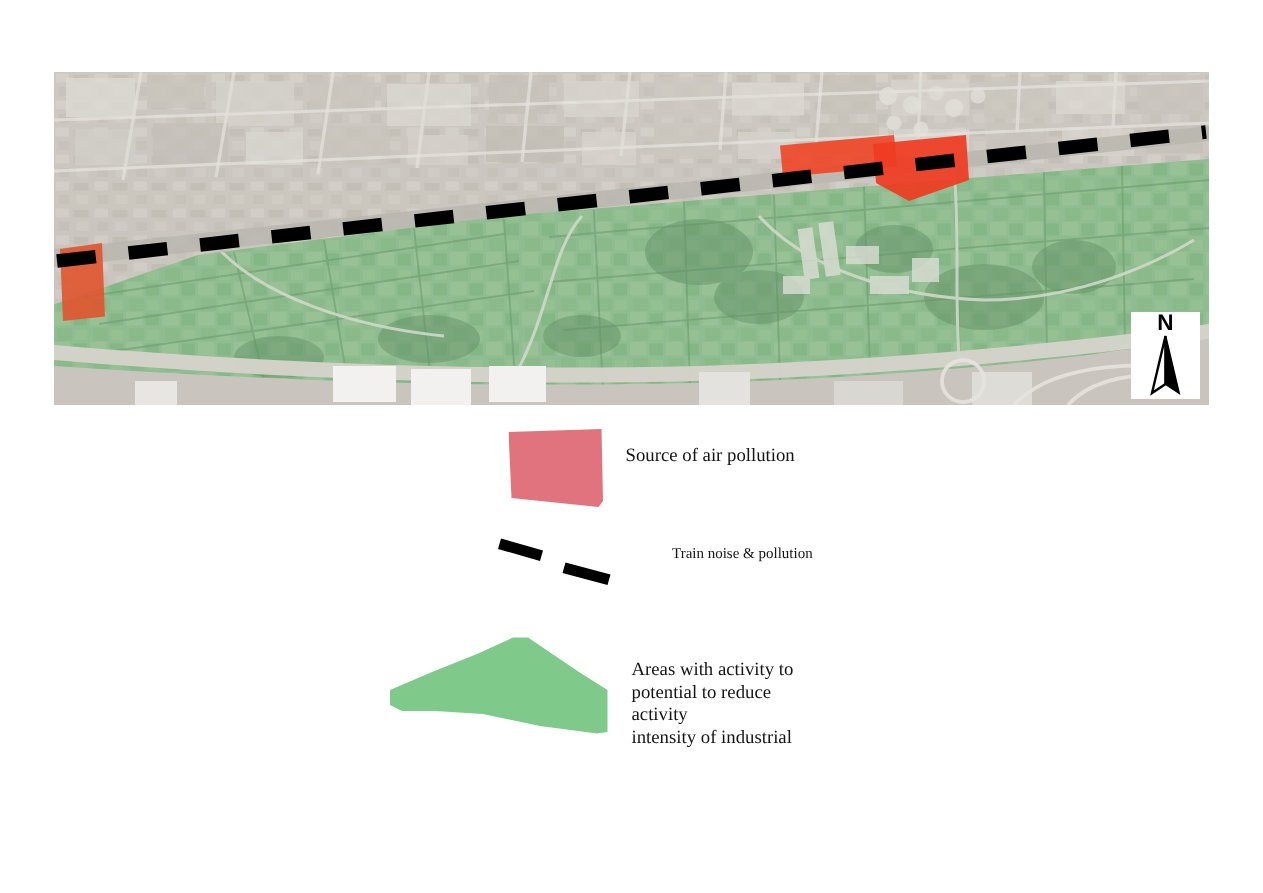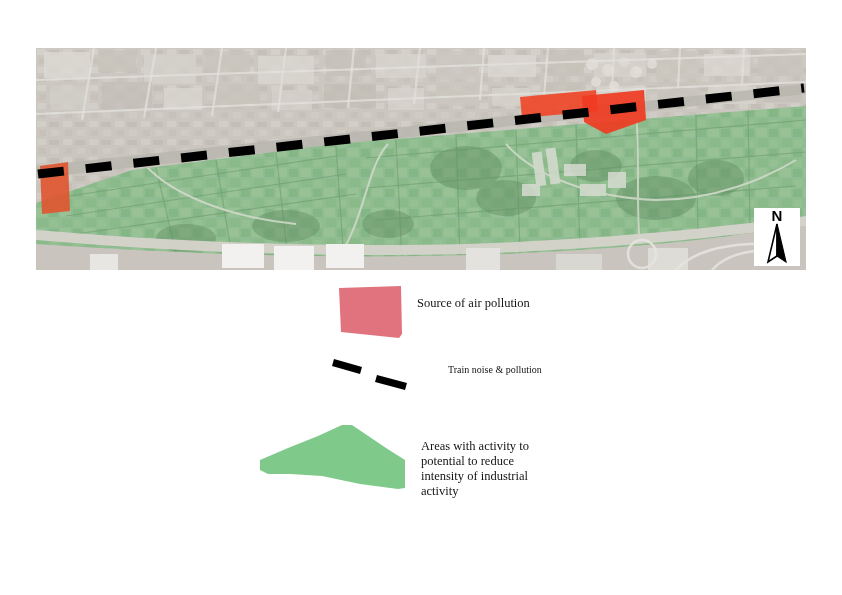--- a/index.html
+++ b/index.html
@@ -326,17 +326,17 @@
   </div>
 
   <div class="legend-row" id="legend-swatch-downzone">
     <svg width="148" height="72" viewBox="0 0 148 72" xmlns="http://www.w3.org/2000/svg">
       <polygon points="0,42 28,30 58,18 82,7 92,7 126,30 145,42 145,70 138,71 100,66 62,58 30,56 8,56 0,52" fill="#7fca8a"></polygon>
     </svg>
   </div>
   <div class="legend-row legend-text" id="legend-label-downzone">
     <div>Areas with activity to</div>
     <div>potential to reduce</div>
+    <div>activity</div>
     <div>intensity of industrial</div>
-    <div>activity</div>
   </div>
 
 </div>
 
 </body></html>

